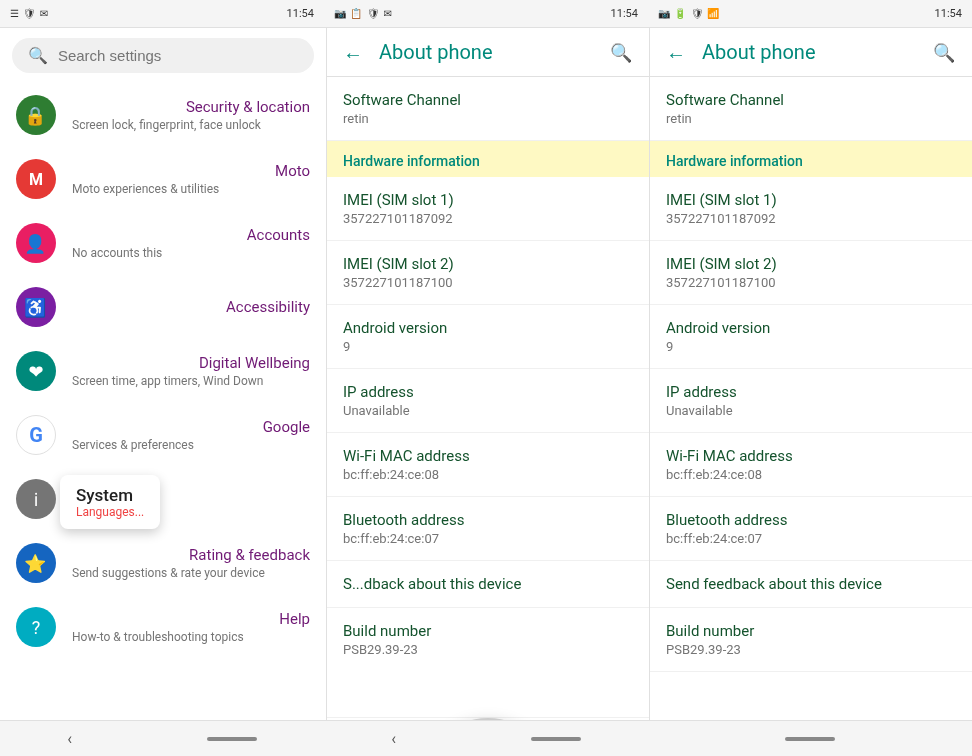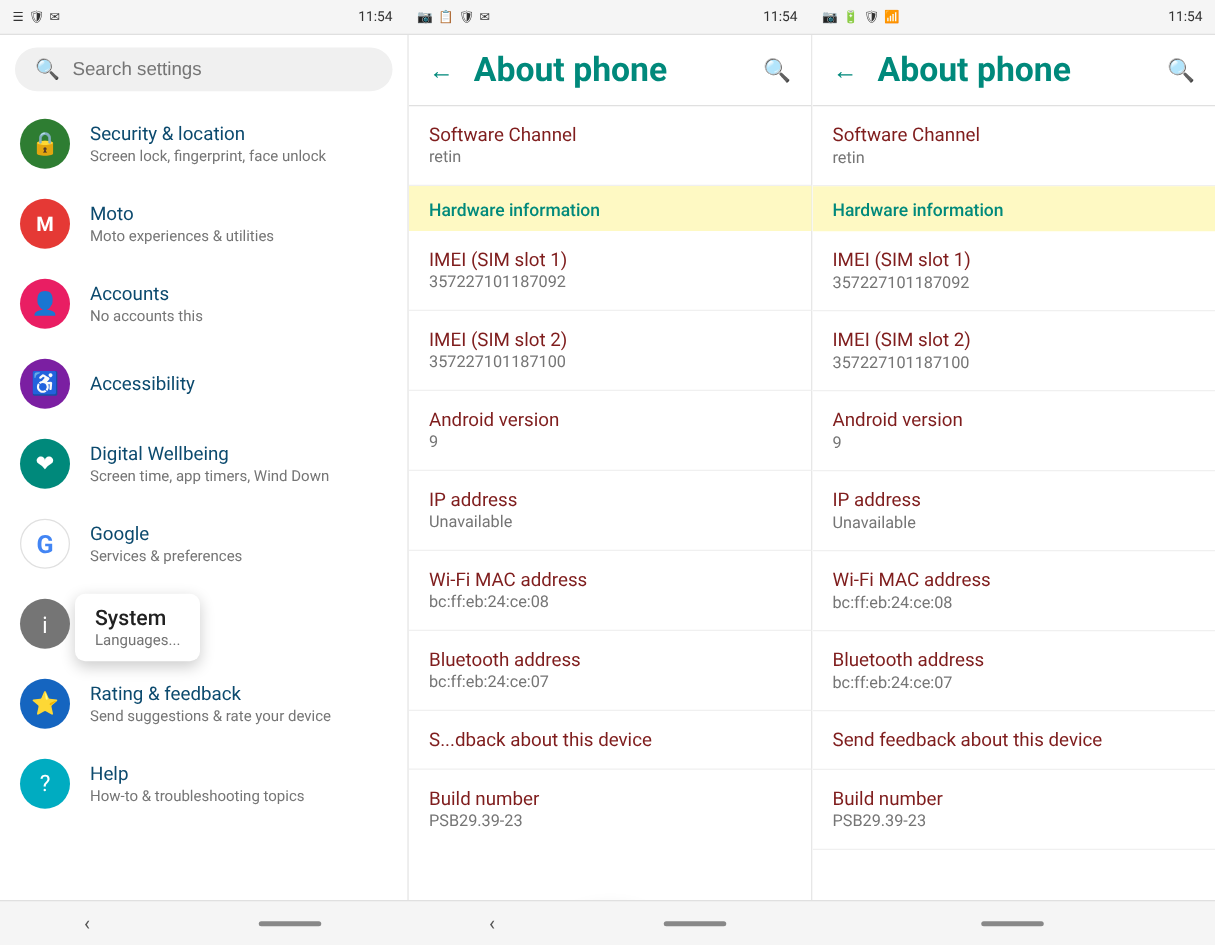--- a/index.html
+++ b/index.html
@@ -96,22 +96,23 @@
       justify-content: center;
       flex-shrink: 0;
       font-size: 18px;
       color: #fff;
     }
     .settings-text {
       flex: 1;
     }
     .settings-title {
       font-size: 15px;
-      color: #0c4a6e;
+      color: #701a75;
       font-weight: 400;
+      text-align: right;
     }
     .settings-subtitle {
       font-size: 12px;
       color: #757575;
       margin-top: 2px;
     }
 
     
     .system-item-wrapper {
       position: relative;
@@ -127,21 +128,21 @@
       z-index: 10;
       white-space: nowrap;
     }
     .system-tooltip-title {
       font-size: 17px;
       font-weight: 500;
       color: #212121;
     }
     .system-tooltip-sub {
       font-size: 12px;
-      color: #737373;
+      color: #ef4444;
     }
 
     
     .about-panel {
       flex: 1;
       background: #fff;
       border-right: 1px solid #e0e0e0;
       display: flex;
       flex-direction: column;
       overflow: hidden;
@@ -153,23 +154,23 @@
     .panel-header {
       display: flex;
       align-items: center;
       padding: 12px 16px;
       gap: 16px;
       border-bottom: 1px solid #e0e0e0;
       background: #fff;
     }
     .panel-header-title {
       flex: 1;
-      font-size: 27px;
+      font-size: 20px;
       color: #00897b;
-      font-weight: 700;
+      font-weight: 400;
     }
     .back-icon {
       color: #00897b;
       font-size: 20px;
       cursor: pointer;
     }
     .search-icon-header {
       color: #00897b;
       font-size: 18px;
       cursor: pointer;
@@ -179,21 +180,21 @@
       flex: 1;
       overflow-y: auto;
     }
     .about-item {
       padding: 14px 16px;
       border-bottom: 1px solid #f0f0f0;
       cursor: pointer;
     }
     .about-item-title {
       font-size: 15px;
-      color: #7f1d1d;
+      color: #14532d;
       font-weight: 400;
     }
     .about-item-value {
       font-size: 13px;
       color: #757575;
       margin-top: 2px;
     }
     .about-item-header {
       padding: 12px 16px 8px;
       background: #fef9c3;

